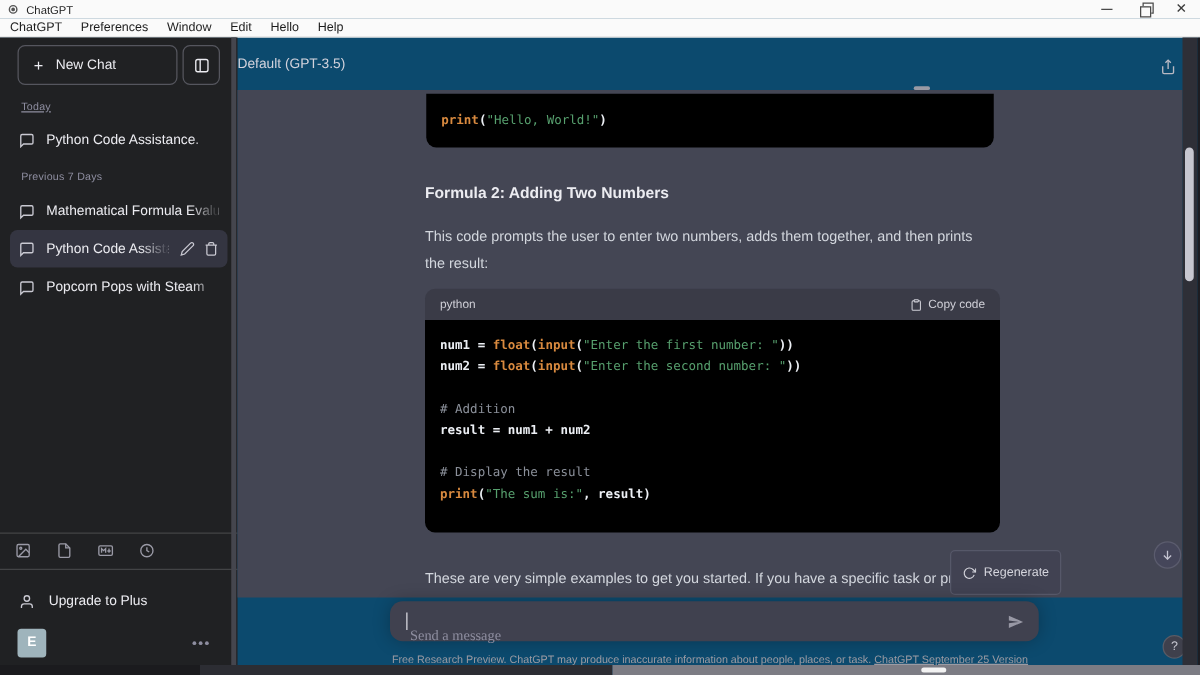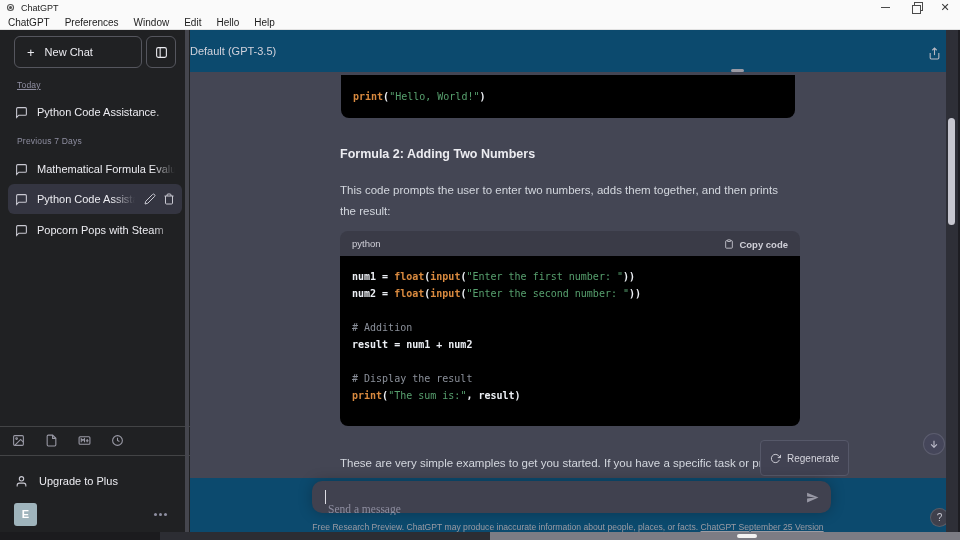--- a/index.html
+++ b/index.html
@@ -49,21 +49,21 @@
   .dots { position:absolute; right:14px; top:11px; width:3px; height:3px; border-radius:50%; background:#8e8ea0; box-shadow:5px 0 0 #8e8ea0, -5px 0 0 #8e8ea0; cursor:pointer; }
   
   .msg-band { position:absolute; left:190px; top:72px; width:756px; height:406px; background:#444654; }
   .model-label { position:absolute; left:190px; top:45px; width:756px; text-align:left; font-size:11px; color:#d2d2dc; }
   .share-btn { position:absolute; left:923px; top:42px; width:22px; height:22px; background:none; border:none; cursor:pointer; display:flex; align-items:center; justify-content:center; }
   .cut-dash { position:absolute; left:731px; top:69px; width:13px; height:2.5px; background:#9a9aa4; border-radius:2px; }
   
   .code-top { position:absolute; left:341px; top:75px; width:454px; height:43px; background:#000000; border-radius:0 0 8px 8px; padding:13px 12px; }
   .code-header { position:absolute; left:340px; top:231px; width:460px; height:25px; background:#3a3b47; border-radius:8px 8px 0 0; display:flex; align-items:center; justify-content:space-between; padding:0 12px; }
   .code-lang { font-size:9.5px; color:#d0d0d8; }
-  .copy-btn { display:flex; align-items:flex-end; gap:5px; background:none; border:none; cursor:pointer; color:#d0d0d8; font-size:9.5px; font-family:inherit;font-weight:bold; }
+  .copy-btn { display:flex; align-items:center; gap:5px; background:none; border:none; cursor:pointer; color:#d0d0d8; font-size:9.5px; font-family:inherit; }
   .code-body { position:absolute; left:340px; top:256px; width:460px; height:170px; background:#000000; border-radius:0 0 8px 8px; padding:12px; }
   .code-line { height:17px; line-height:17px; white-space:pre; font-family:"DejaVu Sans Mono","Liberation Mono",monospace; font-size:10px; font-weight:bold; }
   .tok-plain { color:#eceff4; }
   .tok-fn { color:#d98a3f; }
   .tok-str { color:#57a06e; font-weight:normal; }
   .tok-com { color:#8b909a; font-weight:normal; }
   
   .example-heading { position:absolute; left:340px; top:147px; font-size:12.5px; font-weight:bold; color:#ececf1; }
   .example-desc { position:absolute; left:340px; top:180px; width:452px; font-size:11.5px; line-height:21px; color:#d3d7de; }
   .closing-text { position:absolute; left:340px; top:457px; width:452px; height:16px; font-size:11.5px; color:#d3d7de; white-space:nowrap; overflow:hidden; }
@@ -278,21 +278,21 @@
     <input type="text" placeholder="Send a message" style="">
     <div class="caret"></div>
     <button class="send-btn">
       <svg width="13" height="13" viewBox="0 0 24 24" fill="#9898a5">
           <path d="M2 21l21-9L2 3v7l15 2-15 2z"></path>
         </svg>
     </button>
   </div>
 
   <div class="footer">
-    <span>Free Research Preview. ChatGPT may produce inaccurate information about people, places, or facts.</span>
+    <span>Free Research Preview. ChatGPT may produce inaccurate information about people, places, or task.</span>
     <span class="version">ChatGPT September 25 Version</span>
   </div>
 
   <button class="help-btn">
       <span>?</span>
     </button>
 
   <div class="scrollbar-track"></div>
   <div class="scrollbar-thumb"></div>
   <div class="win-edge"></div>

